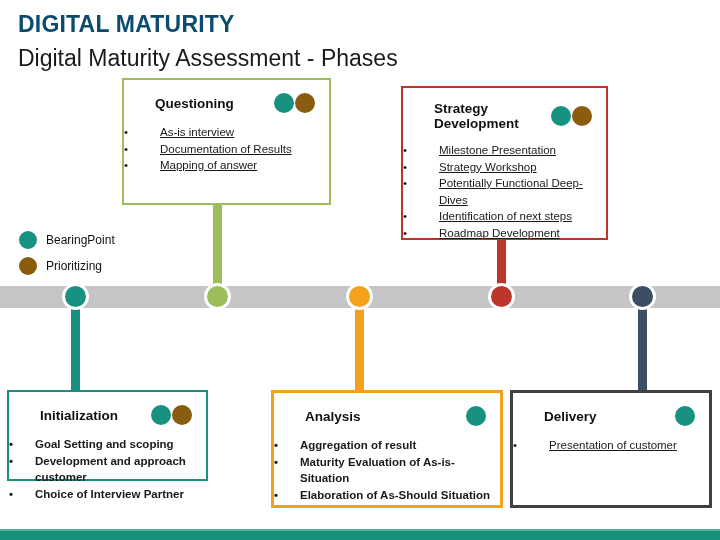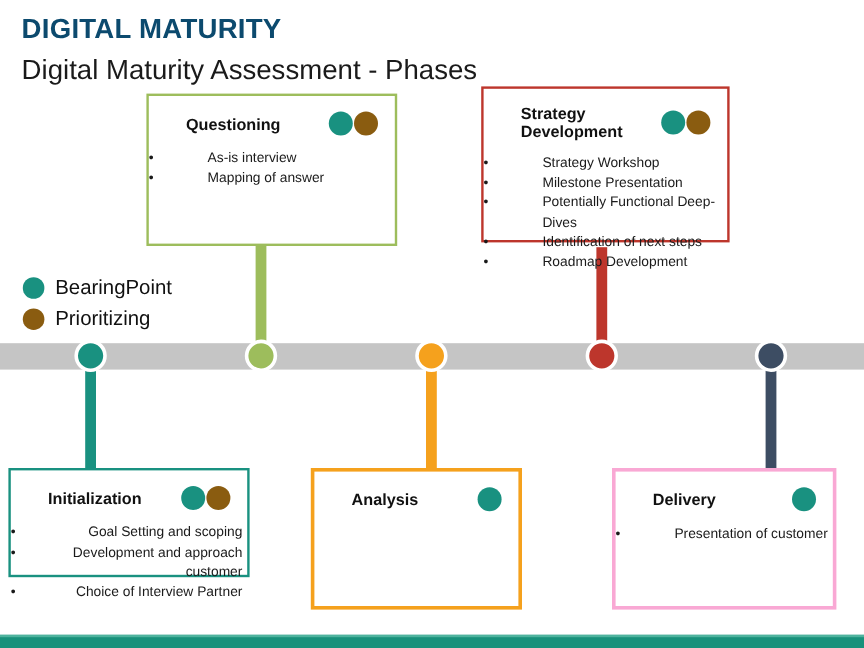--- a/index.html
+++ b/index.html
@@ -20,43 +20,43 @@
   .stem-delivery{left:638px;top:297px;height:95px;background:#3d4d63;}
   .node{position:absolute;width:21px;height:21px;border-radius:50%;border:3px solid #ffffff;z-index:3;top:283px;}
   .node-initialization{left:62px;background:#199180;}
   .node-questioning{left:204px;background:#9dbd5c;}
   .node-analysis{left:346px;background:#f5a11d;}
   .node-strategy{left:488px;background:#bd362c;}
   .node-delivery{left:629px;background:#3d4d63;}
   
   .legend{position:absolute;left:19px;top:227px;z-index:4;}
   .legend-row{display:flex;align-items:center;height:26px;}
-  .legend-label{font-size:17px;margin-left:9px;color:#111;}
+  .legend-label{font-size:12px;margin-left:9px;color:#111;}
   .dot{display:inline-block;border-radius:50%;}
   .legend .dot{width:18px;height:18px;}
   .teal-dot{background:#199180;}
   .brown-dot{background:#8a5c10;}
   
   .phase-box{position:absolute;background:#fff;box-sizing:border-box;z-index:4;}
   .box-questioning{left:122px;top:78px;width:209px;height:127px;border:2px solid #9dbd5c;}
-  .box-strategy{left:401px;top:72px;width:207px;height:130px;border:2px solid #bd362c;}
-  .box-initialization{left:7px;top:390px;width:201px;height:91px;border:2px solid #199180;text-align:right;}
-  .box-analysis{left:259px;top:390px;width:176px;height:118px;border:3px solid #f5a11d;}
-  .box-delivery{left:510px;top:390px;width:187px;height:118px;border:3px solid #f9a8d4;}
+  .box-strategy{left:401px;top:86px;width:207px;height:154px;border:2px solid #bd362c;}
+  .box-initialization{left:7px;top:390px;width:201px;height:91px;border:2px solid #199180;}
+  .box-analysis{left:271px;top:390px;width:232px;height:118px;border:3px solid #f5a11d;}
+  .box-delivery{left:510px;top:390px;width:202px;height:118px;border:3px solid #404040;}
   .box-head{display:flex;justify-content:space-between;align-items:center;padding:13px 14px 0 31px;}
   .box-title{font-size:13.5px;font-weight:bold;color:#111;}
   .dots{display:flex;align-items:center;}
   .dots .dot{width:20px;height:20px;margin-left:1px;}
   ul.bullets{margin:11px 0 0 0;padding:0;list-style:none;}
   ul.bullets li{position:relative;font-size:11.5px;line-height:16.5px;color:#1a1a1a;}
   ul.bullets li::before{content:"\2022";position:absolute;left:0;color:#1a1a1a;}
   
-  .indent-wide li{padding-left:49px;}
+  .indent-wide li{padding-left:36px;text-decoration:underline;}
   .indent-wide li::before{left:16px;}
-  .indent-narrow li{padding-left:26px;padding-right:4px;}
+  .indent-narrow li{padding-left:26px;padding-right:4px;font-weight:bold;}
   .indent-narrow li::before{left:11px;}
   
   .footer-bar{position:absolute;left:0;bottom:0;width:720px;height:11px;background:#18917b;border-top:2px solid #4fb39e;box-sizing:border-box;z-index:5;}
 </style>
 </head>
 <body>
 
 <div class="slide">
 
   <div class="title">DIGITAL MATURITY</div>
@@ -90,35 +90,36 @@
   <div class="phase-box box-questioning">
     <div class="box-head">
       <span class="box-title">Questioning</span>
       <span class="dots">
         <span class="dot teal-dot"></span>
         <span class="dot brown-dot"></span>
       </span>
     </div>
     <ul class="bullets indent-wide">
       <li><span>As-is interview</span></li>
+      <li><span>Documentation of Results</span></li>
       <li><span>Mapping of answer</span></li>
     </ul>
   </div>
 
   <div class="phase-box box-strategy">
     <div class="box-head">
       <span class="box-title">Strategy Development</span>
       <span class="dots">
         <span class="dot teal-dot"></span>
         <span class="dot brown-dot"></span>
       </span>
     </div>
     <ul class="bullets indent-wide">
+      <li><span>Milestone Presentation</span></li>
       <li><span>Strategy Workshop</span></li>
-      <li><span>Milestone Presentation</span></li>
       <li><span>Potentially Functional Deep-Dives</span></li>
       <li><span>Identification of next steps</span></li>
       <li><span>Roadmap Development</span></li>
     </ul>
   </div>
 
   <div class="phase-box box-initialization">
     <div class="box-head">
       <span class="box-title">Initialization</span>
       <span class="dots">
@@ -133,20 +134,25 @@
     </ul>
   </div>
 
   <div class="phase-box box-analysis">
     <div class="box-head">
       <span class="box-title">Analysis</span>
       <span class="dots">
         <span class="dot teal-dot"></span>
       </span>
     </div>
+    <ul class="bullets indent-narrow">
+      <li><span>Aggregation of result</span></li>
+      <li><span>Maturity Evaluation of As-is-Situation</span></li>
+      <li><span>Elaboration of As-Should Situation</span></li>
+    </ul>
   </div>
 
   <div class="phase-box box-delivery">
     <div class="box-head">
       <span class="box-title">Delivery</span>
       <span class="dots">
         <span class="dot teal-dot"></span>
       </span>
     </div>
     <ul class="bullets indent-wide">

